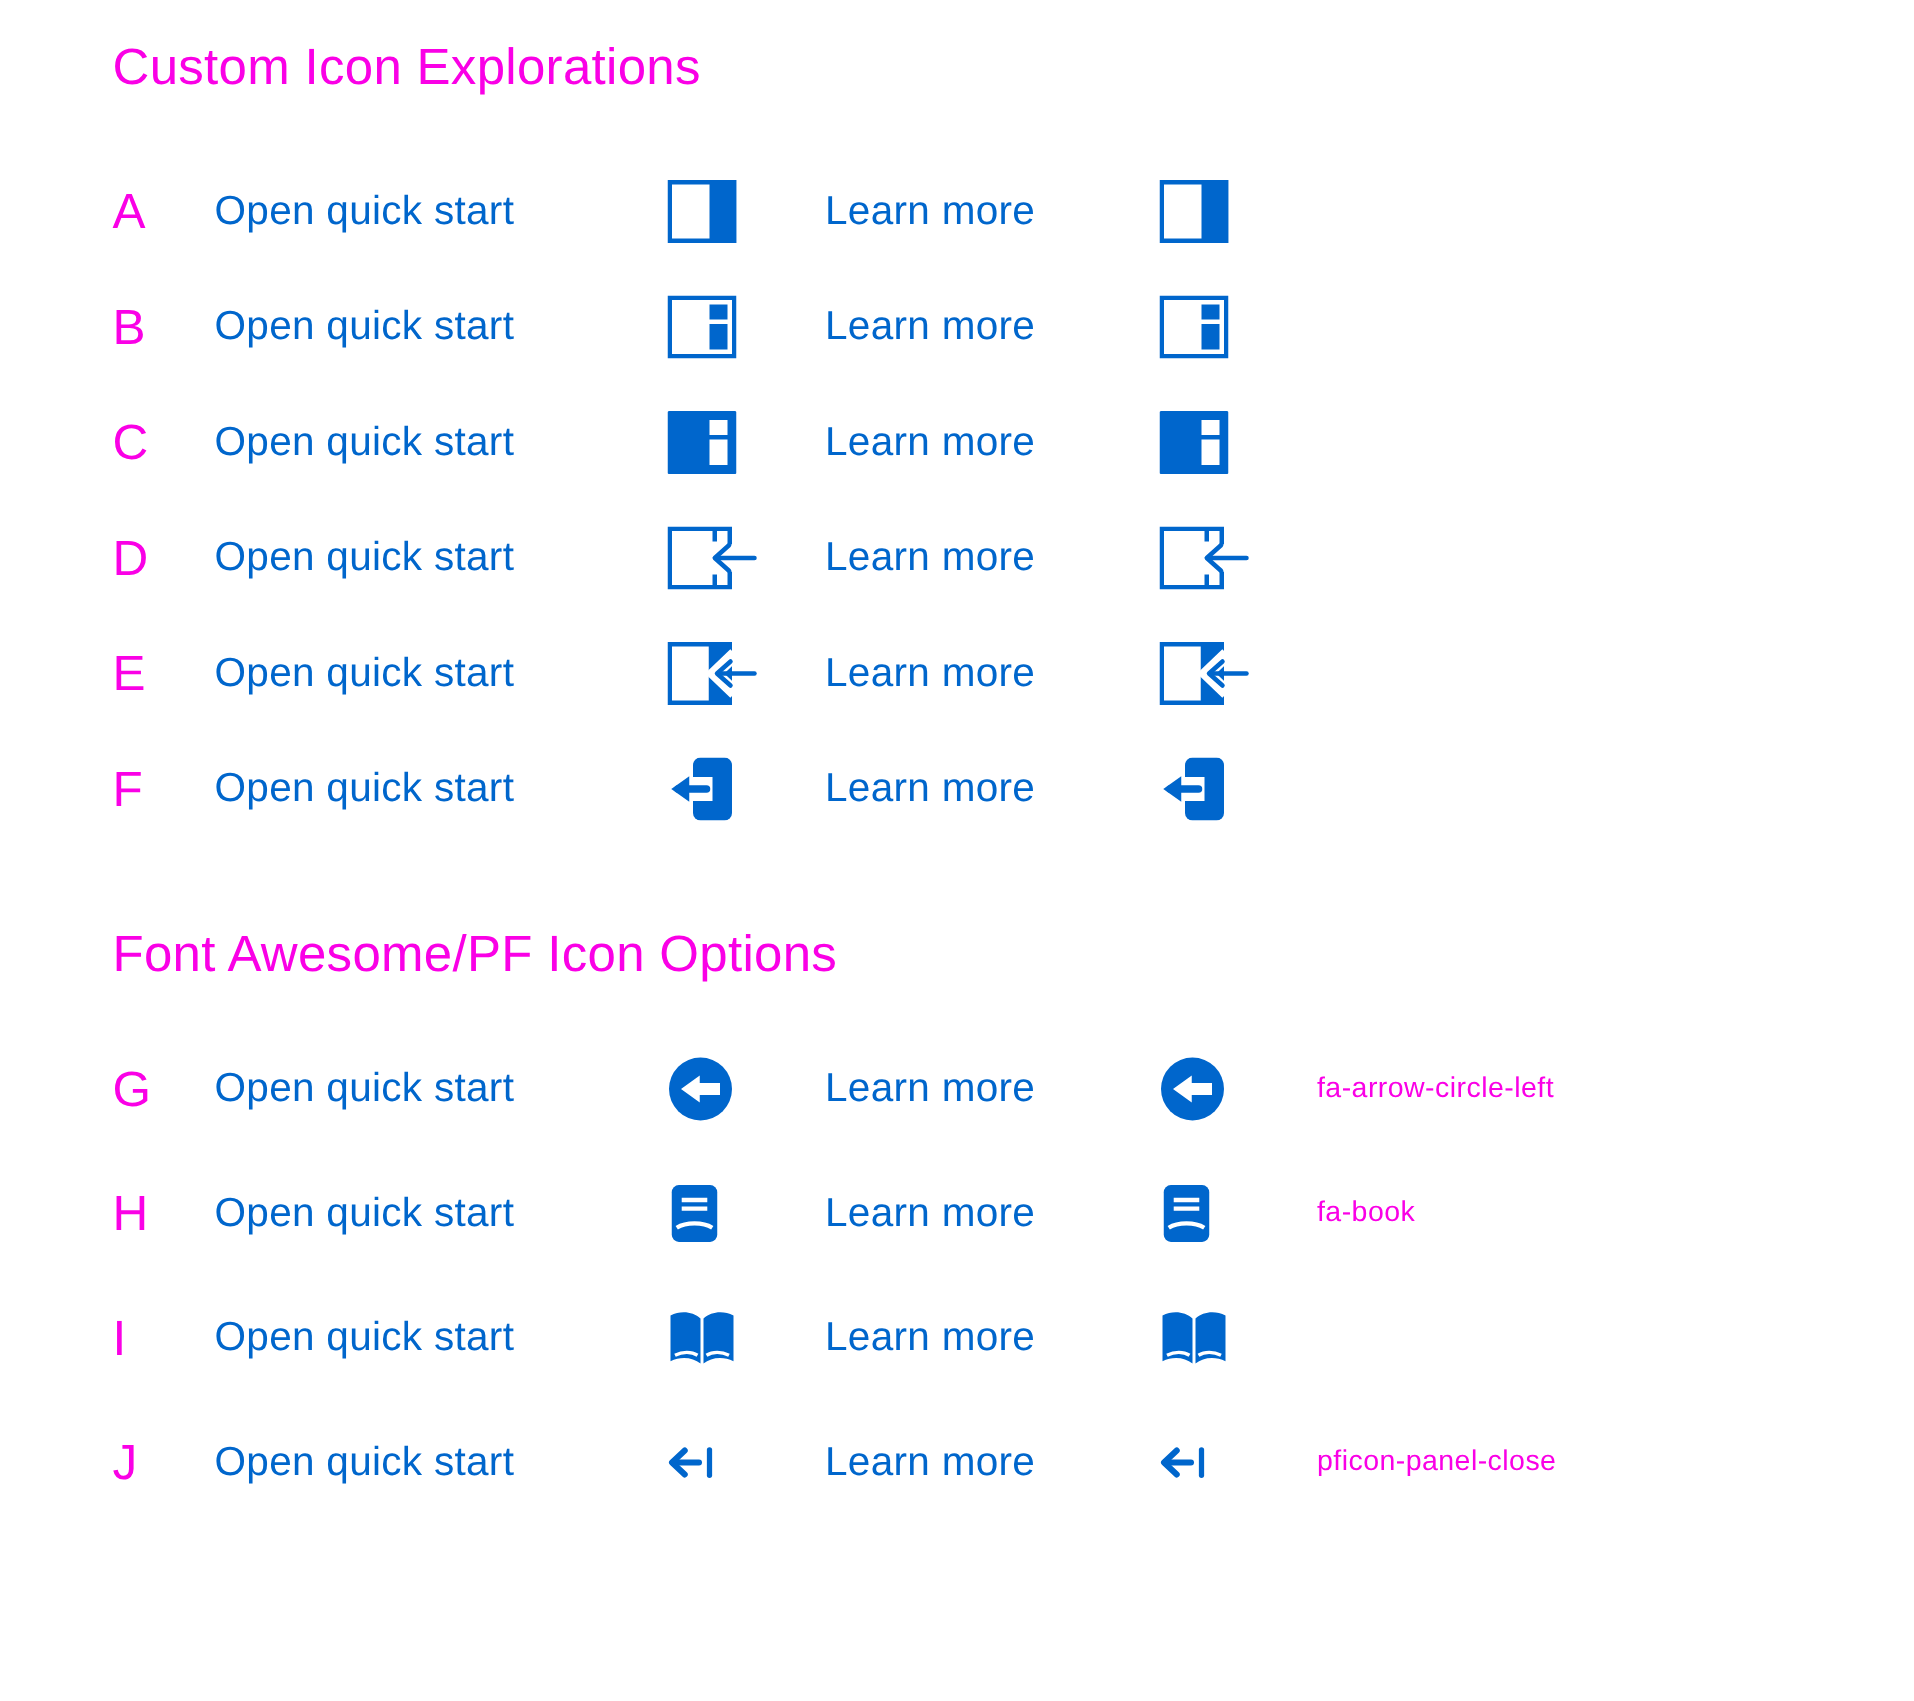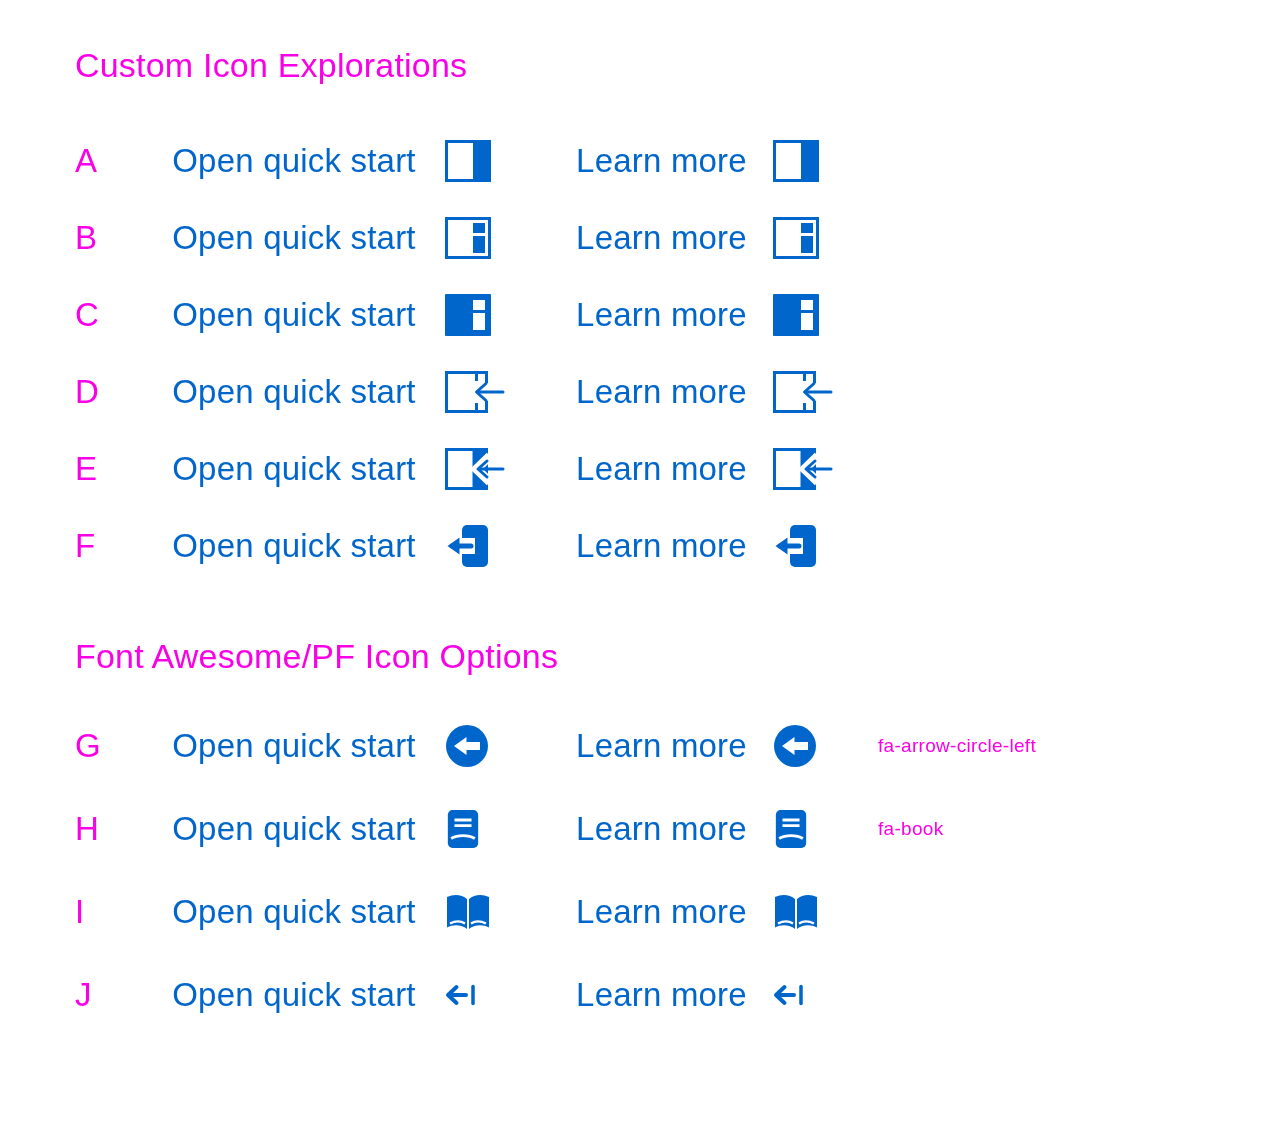--- a/index.html
+++ b/index.html
@@ -6,43 +6,42 @@
     --magenta:#FA00E6;
     --blue:#0066CC;
   }
   *{box-sizing:border-box;margin:0;padding:0;}
   html,body{background:#ffffff;}
   body{
     width:1276px;height:1134px;
     font-family:"Liberation Sans", sans-serif;
     overflow:hidden;
   }
-  .page{padding:46px 0 0 75px;}
+  .page{padding:26px 0 0 75px;}
   .section-title{
     font-size:34px;font-weight:300;line-height:1.15;
     color:var(--magenta);
     letter-spacing:0.2px;
   }
   #title-custom{margin:0 0 37px 0;}
   #title-fapf{margin:53px 0 28px 0;}
   .row{
     display:grid;
     grid-template-columns:68px 302px 105px 223px 105px 1fr;
     align-items:center;
   }
   .row.s1{height:77px;}
   .row.s2{height:83px;}
   .letter{
     font-size:33px;font-weight:300;color:var(--magenta);
   }
   .link{
-    font-size:33px;font-weight:300;color:var(--blue);
+    font-size:27px;font-weight:300;color:var(--blue);
     letter-spacing:0.2px;
     cursor:pointer;
-    text-align:center;
   }
   .iconcell{
     display:flex;align-items:center;justify-content:flex-start;
     color:var(--blue);
     cursor:pointer;
   }
   .iconlabel{
     font-size:19px;font-weight:300;color:var(--magenta);
     letter-spacing:0.3px;
   }
@@ -274,15 +273,16 @@
       <svg width="34" height="26">
           <use href="#sym-close-j"></use>
         </svg>
       </span>
     <span class="link">Learn more</span>
     <span class="iconcell">
       <svg width="34" height="26">
           <use href="#sym-close-j"></use>
         </svg>
       </span>
+    <span class="iconlabel">pficon-panel-close</span>
   </div>
 
 </div>
 
 </body></html>

